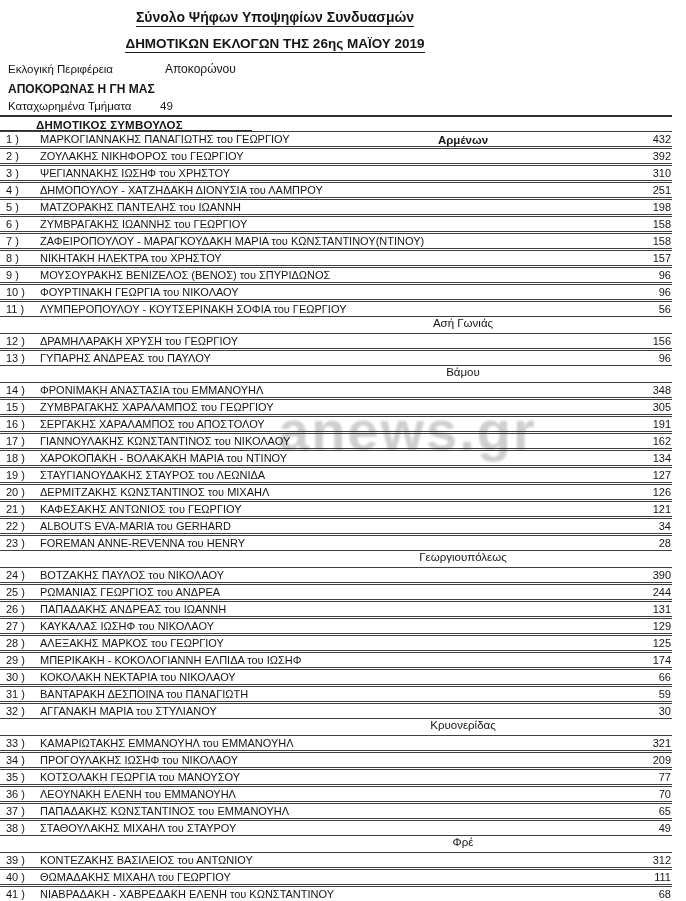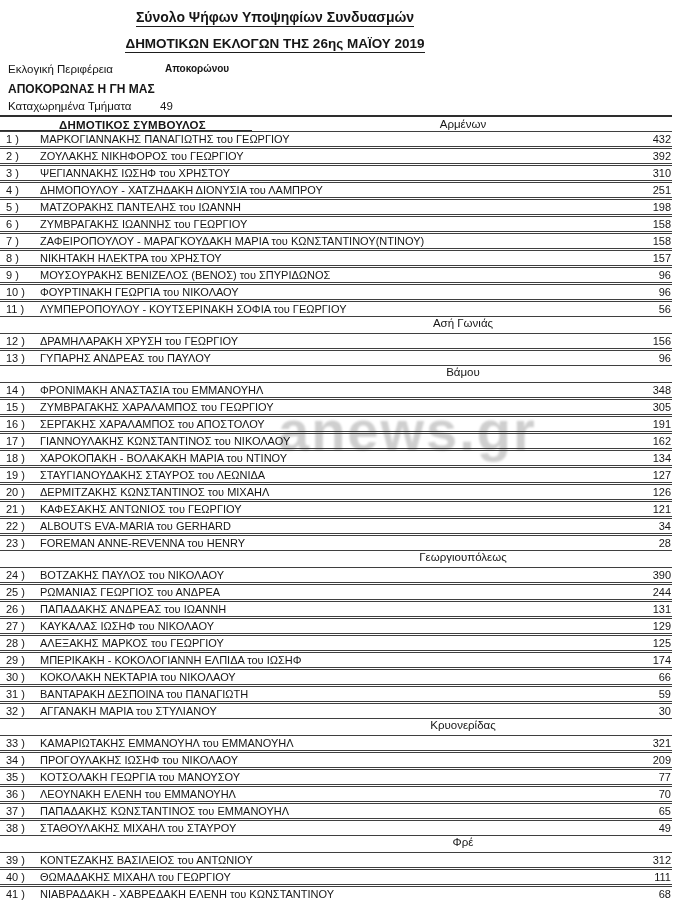--- a/index.html
+++ b/index.html
@@ -23,44 +23,44 @@
   .title2{
     display:inline-block;font-size:13.5px;font-weight:bold;
     border-bottom:1.5px solid #1d1d1d;padding-bottom:1px;line-height:15px;
   }
 
   
   .meta{padding-left:8px;}
   .meta-row{display:flex;align-items:flex-end;}
   .meta-row.first{margin-top:9px;}
   .meta-label{font-size:11.5px;width:157px;line-height:14px;}
-  .meta-value{font-size:10px;font-weight:bold;line-height:14px;}
+  .meta-value{font-size:12px;font-weight:normal;line-height:14px;}
   .party-name{font-size:12px;font-weight:bold;margin-top:6px;line-height:14px;}
   .meta-row.last{margin-top:3px;}
   .meta-label.narrow{width:152px;}
   .meta-value.plain{font-weight:normal;font-size:11.5px;}
 
   
   .table{
     width:672px;margin-top:2px;position:relative;z-index:2;
   }
   .table-header{
     position:relative;
     border-top:2px solid #2e2e2e;
     height:14px;line-height:14px;
   }
   .table-header .col-title{
-    font-size:11.5px;font-weight:bold;margin-left:59px;letter-spacing:0.2px;
+    font-size:11.5px;font-weight:bold;margin-left:36px;letter-spacing:0.2px;
   }
   .table-header .header-underline{
     position:absolute;left:0;bottom:0;width:252px;height:1px;background:#2e2e2e;
   }
   .section-name-slot{
-    position:absolute;top:0;left:240px;width:446px;
-    text-align:center;font-size:11.5px;font-weight:normal;
+    position:absolute;top:16px;left:240px;width:446px;
+    text-align:center;font-size:11.5px;font-weight:bold;
   }
   .section-label{
     margin-left:240px;width:446px;text-align:center;
     font-size:11.5px;height:13px;line-height:13px;margin-bottom:3px;
   }
   .t-row{
     display:flex;
     border-top:1px solid #3f3f3f;border-bottom:1px solid #3f3f3f;
     height:14px;line-height:14px;font-size:11px;
   }

